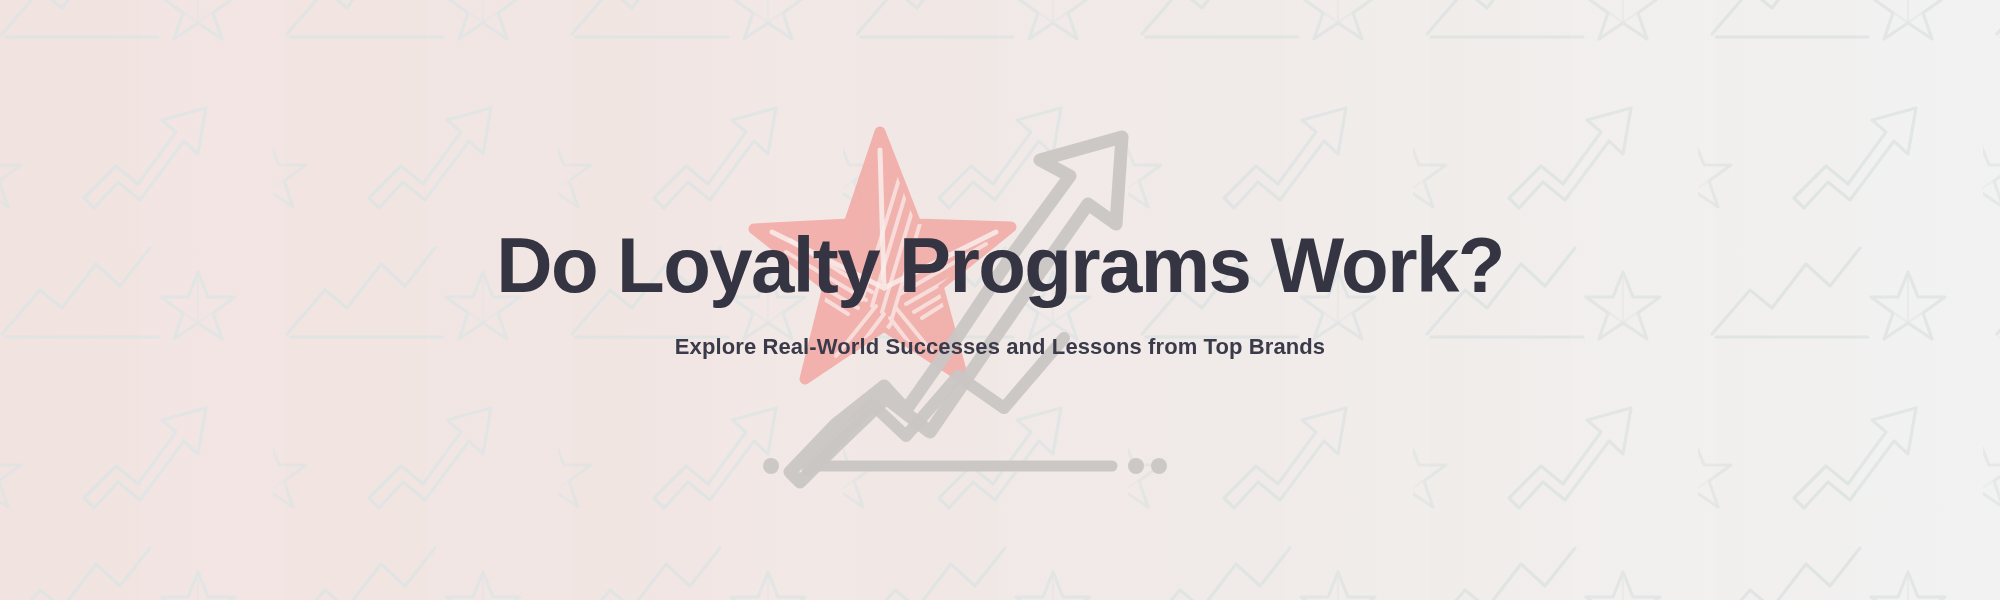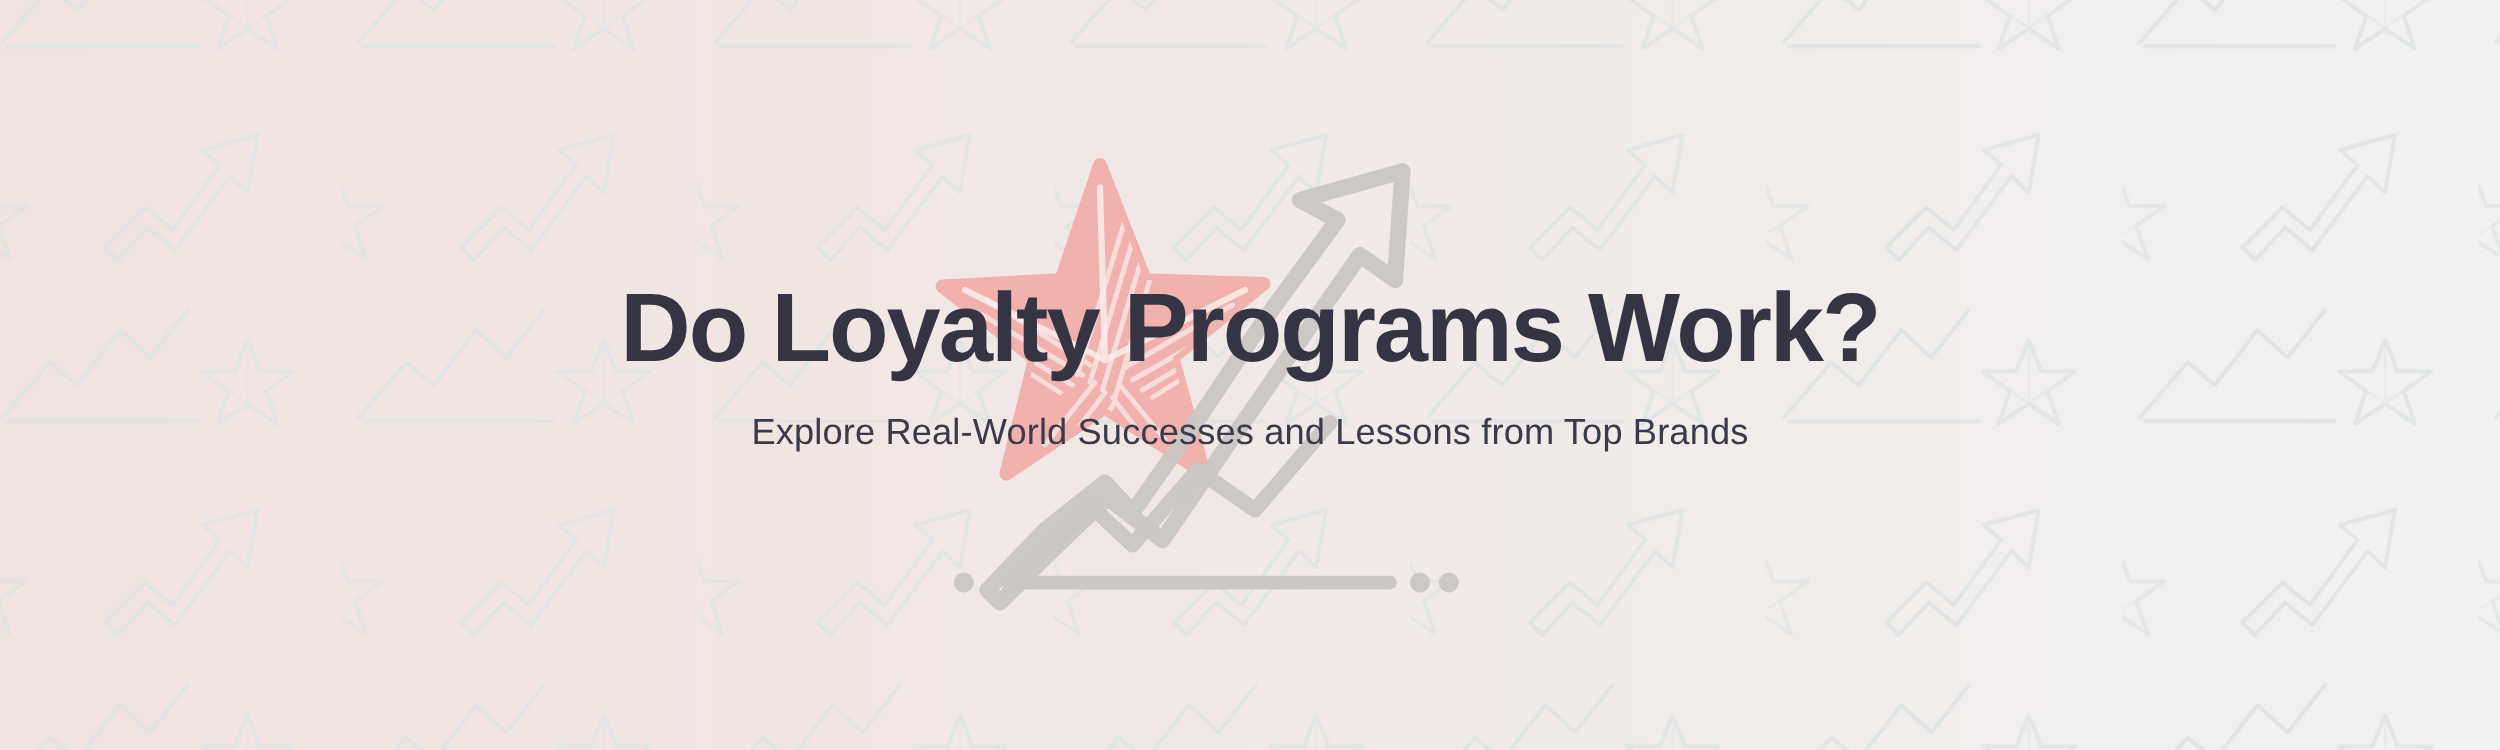--- a/index.html
+++ b/index.html
@@ -81,22 +81,22 @@
     font-size: 78px;
     line-height: 1.02;
     letter-spacing: -1.6px;
     color: #343443;
     white-space: nowrap;
     transform: translateY(-8px);
   }
   #hero-subtitle {
     margin: 26px 0 0 0;
     font-family: "Liberation Sans", sans-serif;
-    font-weight: 400;
-    font-size: 29px;
+    font-weight: 700;
+    font-size: 22px;
     letter-spacing: 0.1px;
     color: #3a3a4a;
     white-space: nowrap;
     transform: translateY(-6px);
   }
 </style>
 </head>
 <body>
 
 <div id="hero-banner">

